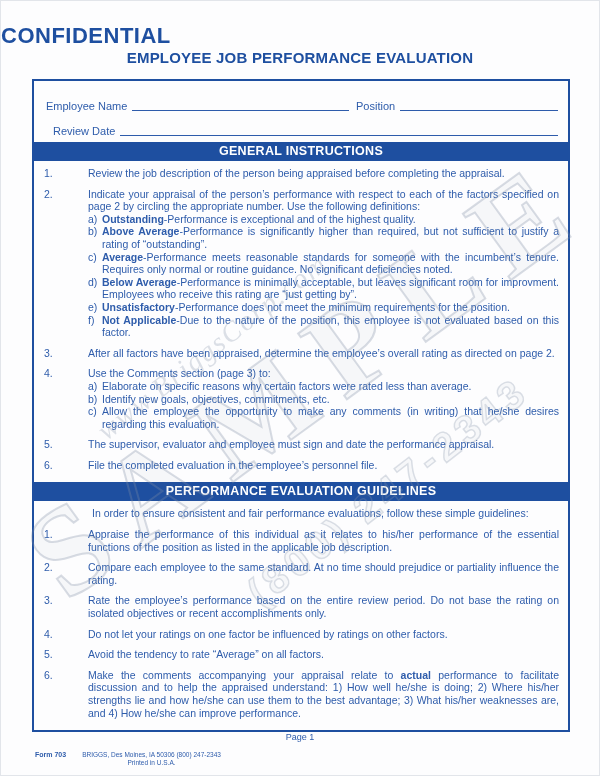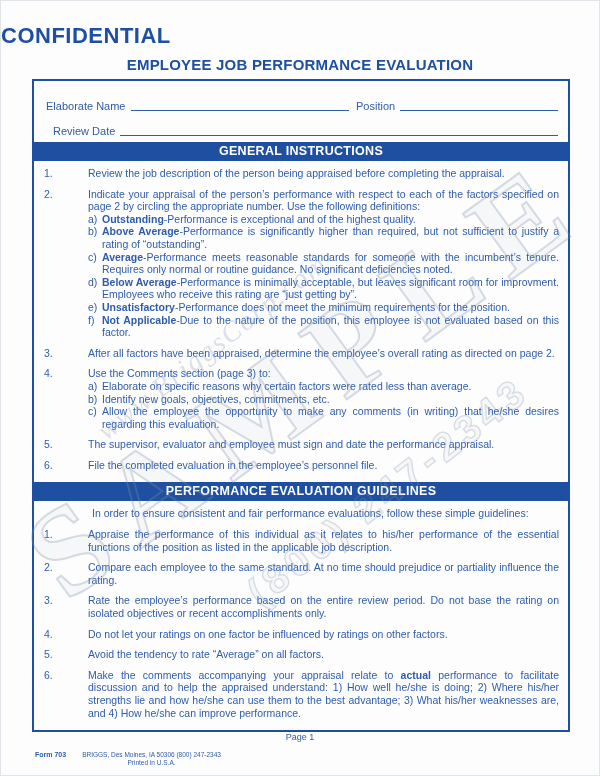--- a/index.html
+++ b/index.html
@@ -15,21 +15,20 @@
   }
   .hdr-title {
     margin-top:22px;
     text-align:left;
     font-size:22px;
     font-weight:bold;
     color:#1e4fa0;
     letter-spacing:0.5px;
   }
   .hdr-subtitle {
-    margin-top:7px;
     text-align:center;
     font-size:15px;
     font-weight:bold;
     color:#1e4fa0;
     letter-spacing:0.2px;
   }
   .formbox {
     position:absolute;
     left:31px; top:78px;
     width:538px;
@@ -122,21 +121,21 @@
 <body>
 
 <div class="hdr-title">CONFIDENTIAL</div>
 <div class="hdr-subtitle">EMPLOYEE JOB PERFORMANCE EVALUATION</div>
 
 <div class="formbox">
 
   <div class="fields">
     <div class="frow">
       <div class="fgroup left">
-        <span class="flabel">Elaborate Name</span>
+        <span class="flabel">Employee Name</span>
         <span class="fline"></span>
       </div>
       <div class="fgroup right">
         <span class="flabel">Position</span>
         <span class="fline"></span>
       </div>
     </div>
     <div class="frow">
       <div class="fgroup right">
         <span class="flabel">Review Date</span>

